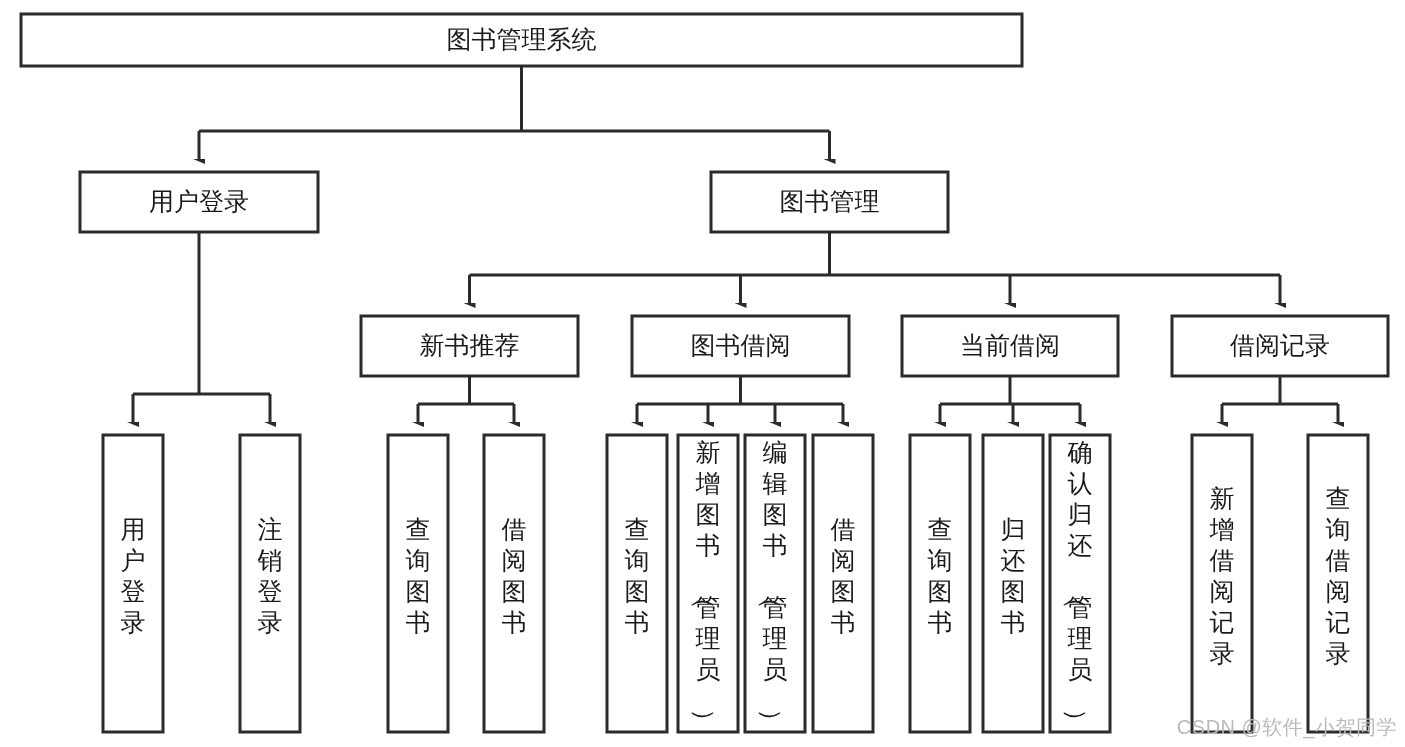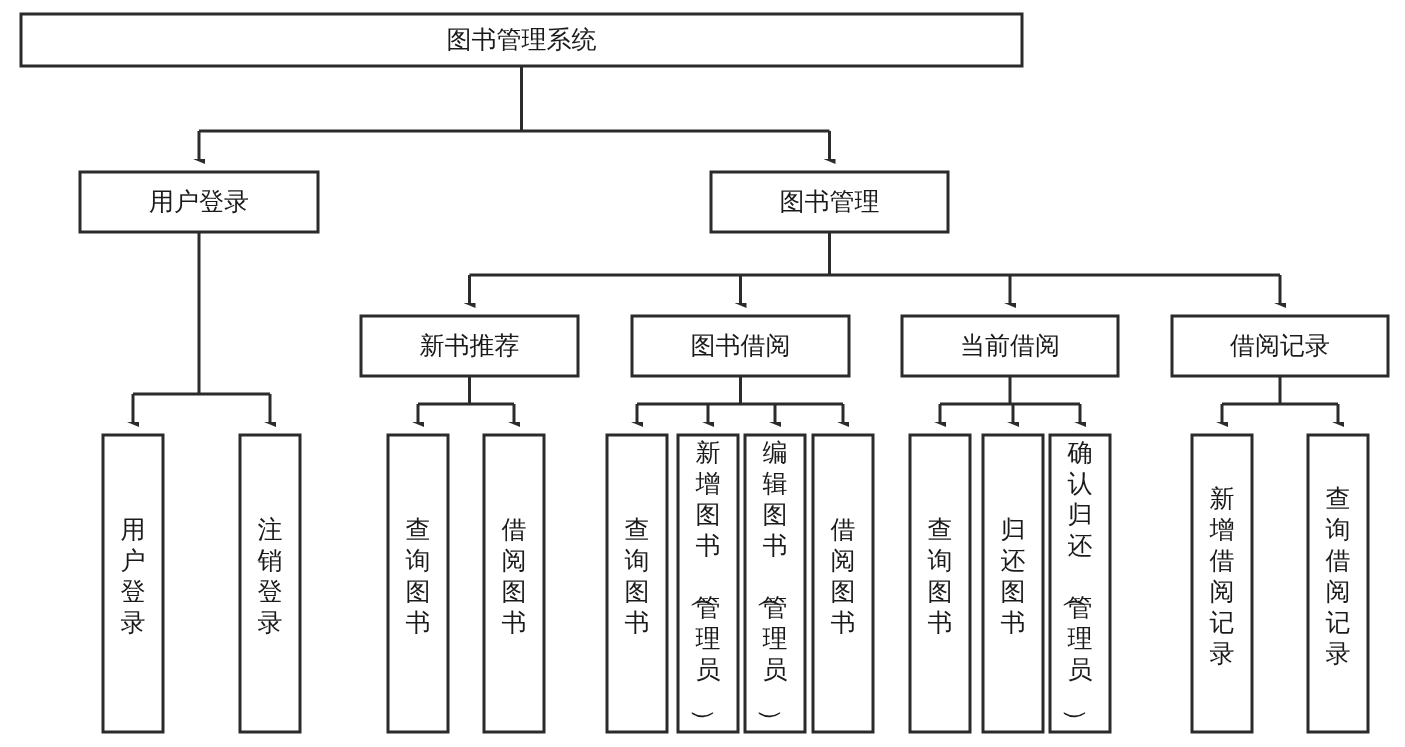--- a/index.html
+++ b/index.html
@@ -189,13 +189,14 @@
           <rect x="1192" y="435" width="60" height="297" class="node-rect"></rect>
           <text x="1222" class="node-label-vertical"><tspan x="1222" y="507">新</tspan><tspan x="1222" y="538">增</tspan><tspan x="1222" y="569">借</tspan><tspan x="1222" y="600">阅</tspan><tspan x="1222" y="631">记</tspan><tspan x="1222" y="662">录</tspan></text>
         </g>
         <g>
           <rect x="1308" y="435" width="60" height="297" class="node-rect"></rect>
           <text x="1338" class="node-label-vertical"><tspan x="1338" y="507">查</tspan><tspan x="1338" y="538">询</tspan><tspan x="1338" y="569">借</tspan><tspan x="1338" y="600">阅</tspan><tspan x="1338" y="631">记</tspan><tspan x="1338" y="662">录</tspan></text>
         </g>
       </g>
   </svg>
 
+  <div class="watermark">CSDN @软件_小贺同学</div>
 </div>
 
 </body></html>

